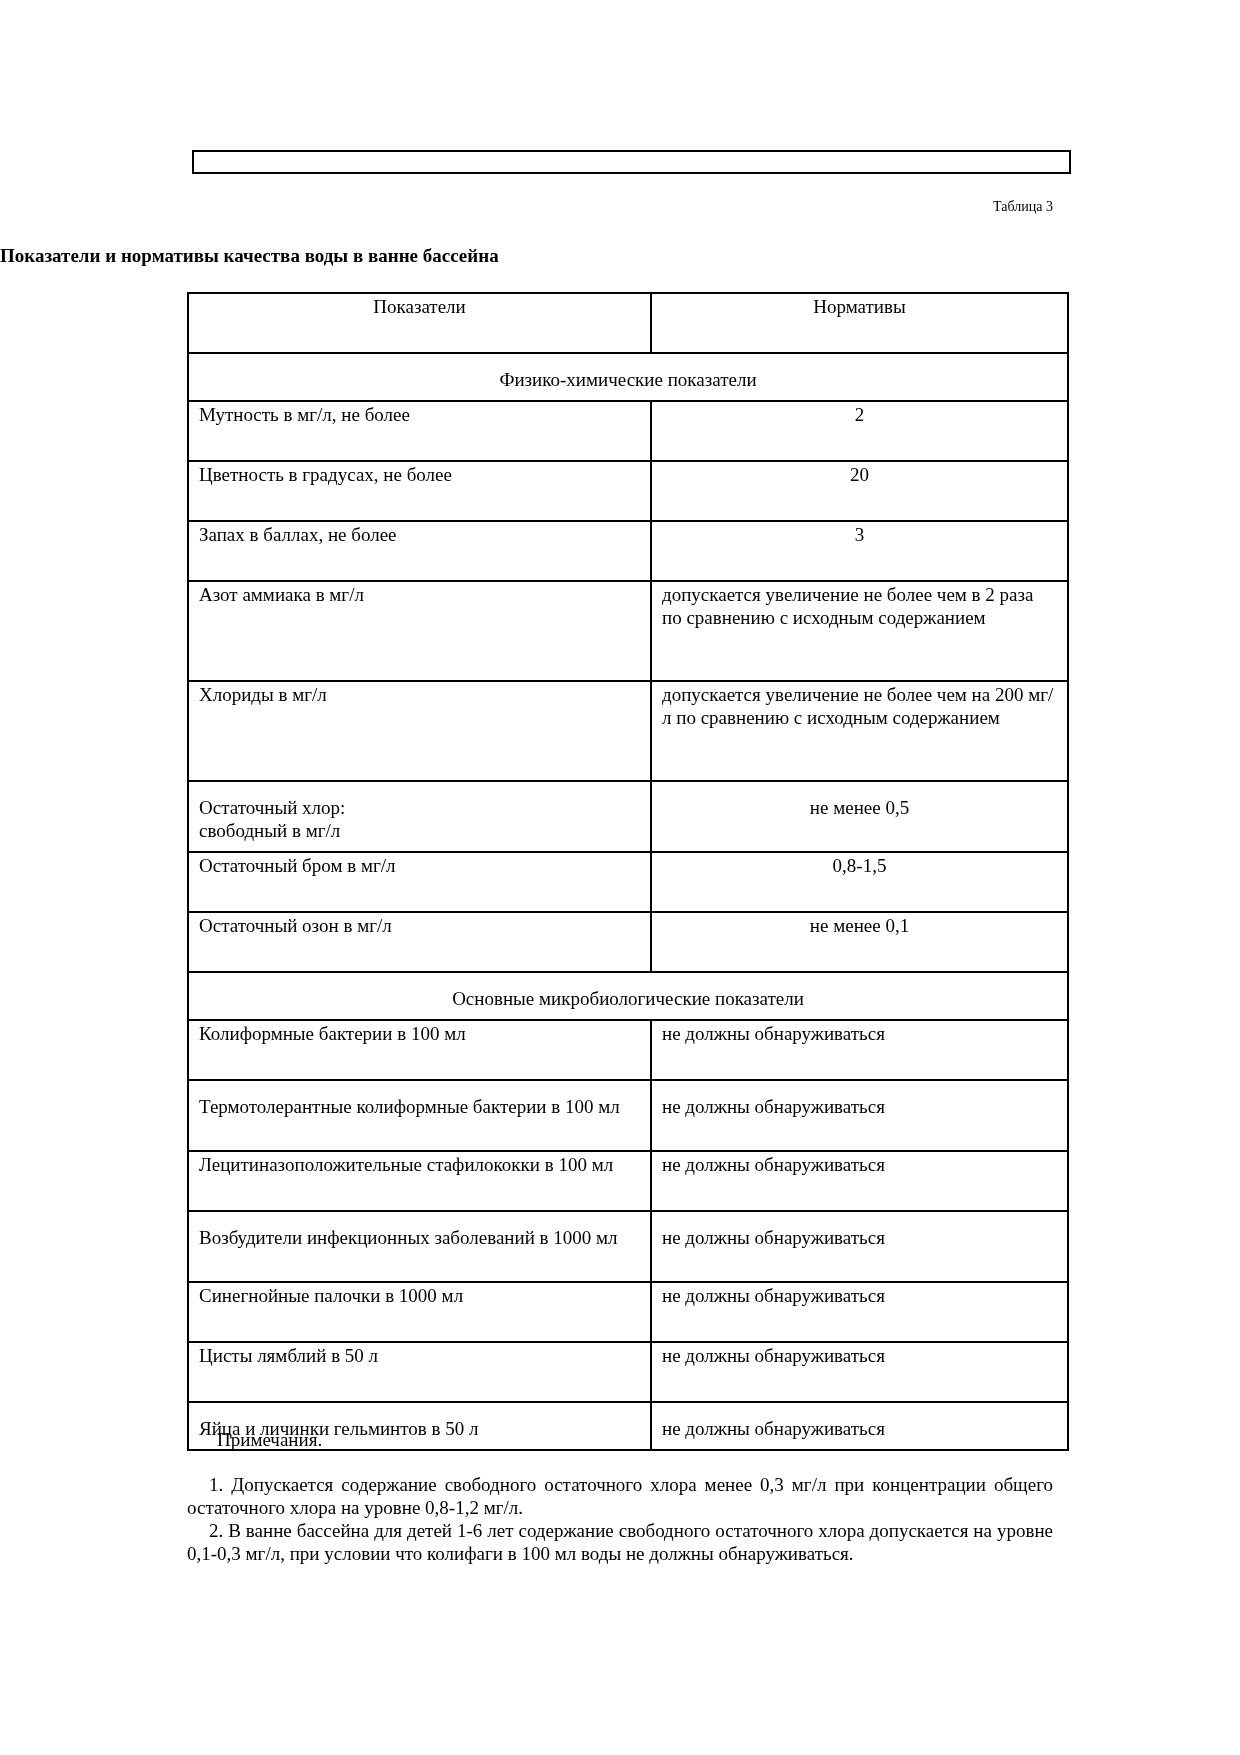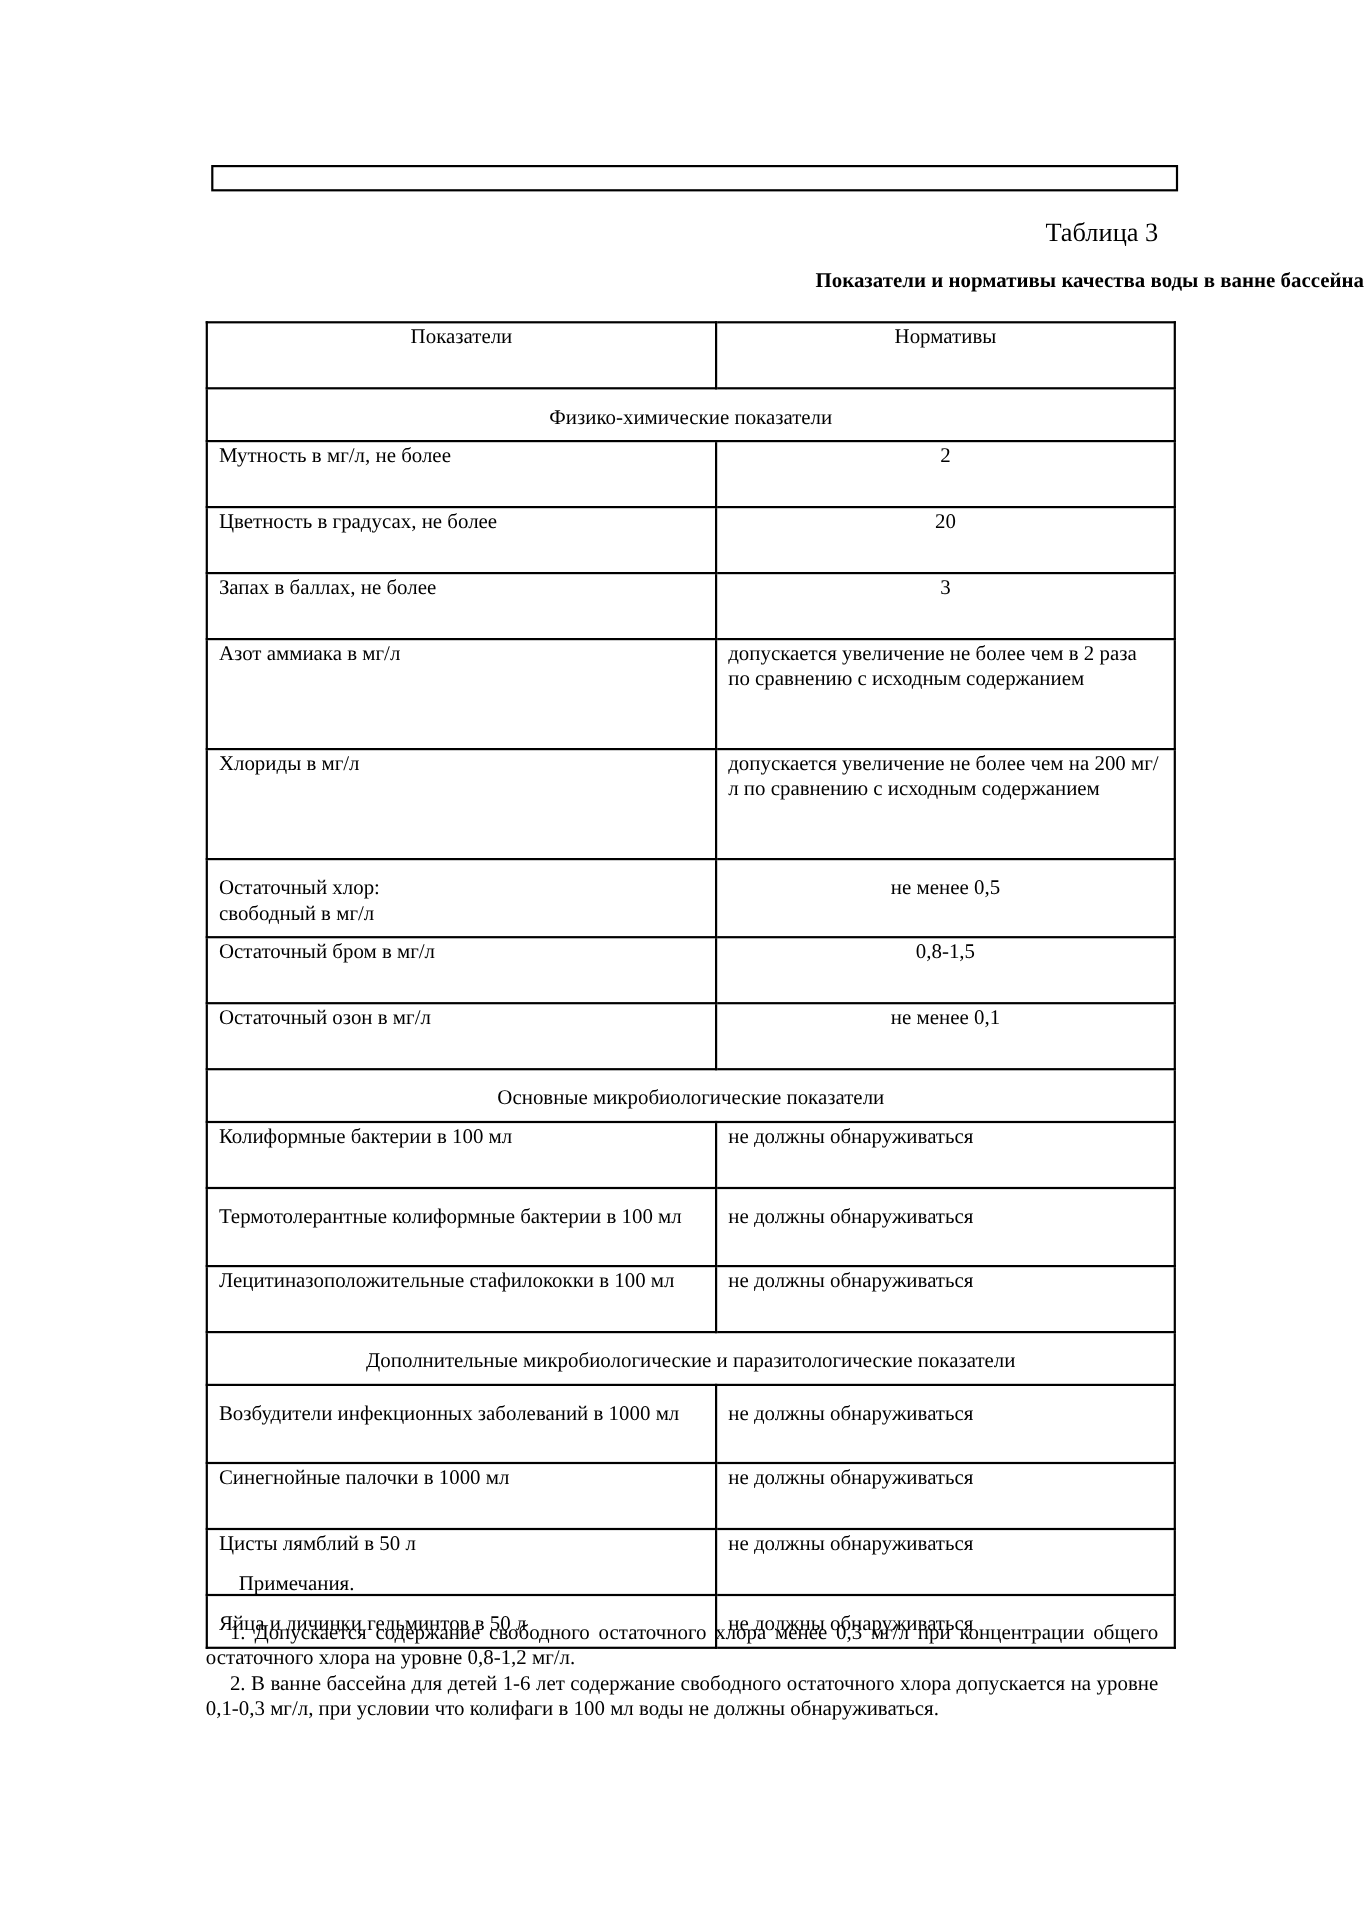--- a/index.html
+++ b/index.html
@@ -7,24 +7,24 @@
       width: 1240px; height: 1755px; position: relative; overflow: hidden;
       font-family: "Liberation Serif", "DejaVu Serif", serif;
       color: #000;
       font-size: 19px;
     }
     .top-box {
       position: absolute; left: 192px; top: 150px; width: 879px; height: 24px;
       border: 2px solid #000; box-sizing: border-box;
     }
     .table-label {
-      position: absolute; right: 187px; top: 199px; font-size: 24px; text-align: right;
+      position: absolute; right: 187px; top: 199px; font-size: 14px; text-align: right;
     }
     .table-title {
-      position: absolute; left: 0; width: 1240px; top: 245px; text-align: right;
+      position: absolute; left: 0; width: 1240px; top: 245px; text-align: left;
       font-weight: bold; font-size: 19px;
     }
     table.main {
       position: absolute; left: 187px; top: 292px; width: 880px;
       border-collapse: collapse; table-layout: fixed;
     }
     table.main td {
       border: 2px solid #000; vertical-align: top; padding: 0 10px;
       line-height: 23px; font-size: 19px;
     }
@@ -109,23 +109,20 @@
     </tr>
     <tr class="h71">
       <td>Термотолерантные колиформные бактерии в 100 мл</td>
       <td>не должны обнаруживаться</td>
     </tr>
     <tr class="h47">
       <td>Лецитиназоположительные стафилококки в 100 мл</td>
       <td>не должны обнаруживаться</td>
     </tr>
 
-    <tr class="h48">
-      <td colspan="2" class="center">Дополнительные микробиологические и паразитологические показатели</td>
-    </tr>
     <tr class="h71">
       <td>Возбудители инфекционных заболеваний в 1000 мл</td>
       <td>не должны обнаруживаться</td>
     </tr>
     <tr class="h47">
       <td>Синегнойные палочки в 1000 мл</td>
       <td>не должны обнаруживаться</td>
     </tr>
     <tr class="h47">
       <td>Цисты лямблий в 50 л</td>

